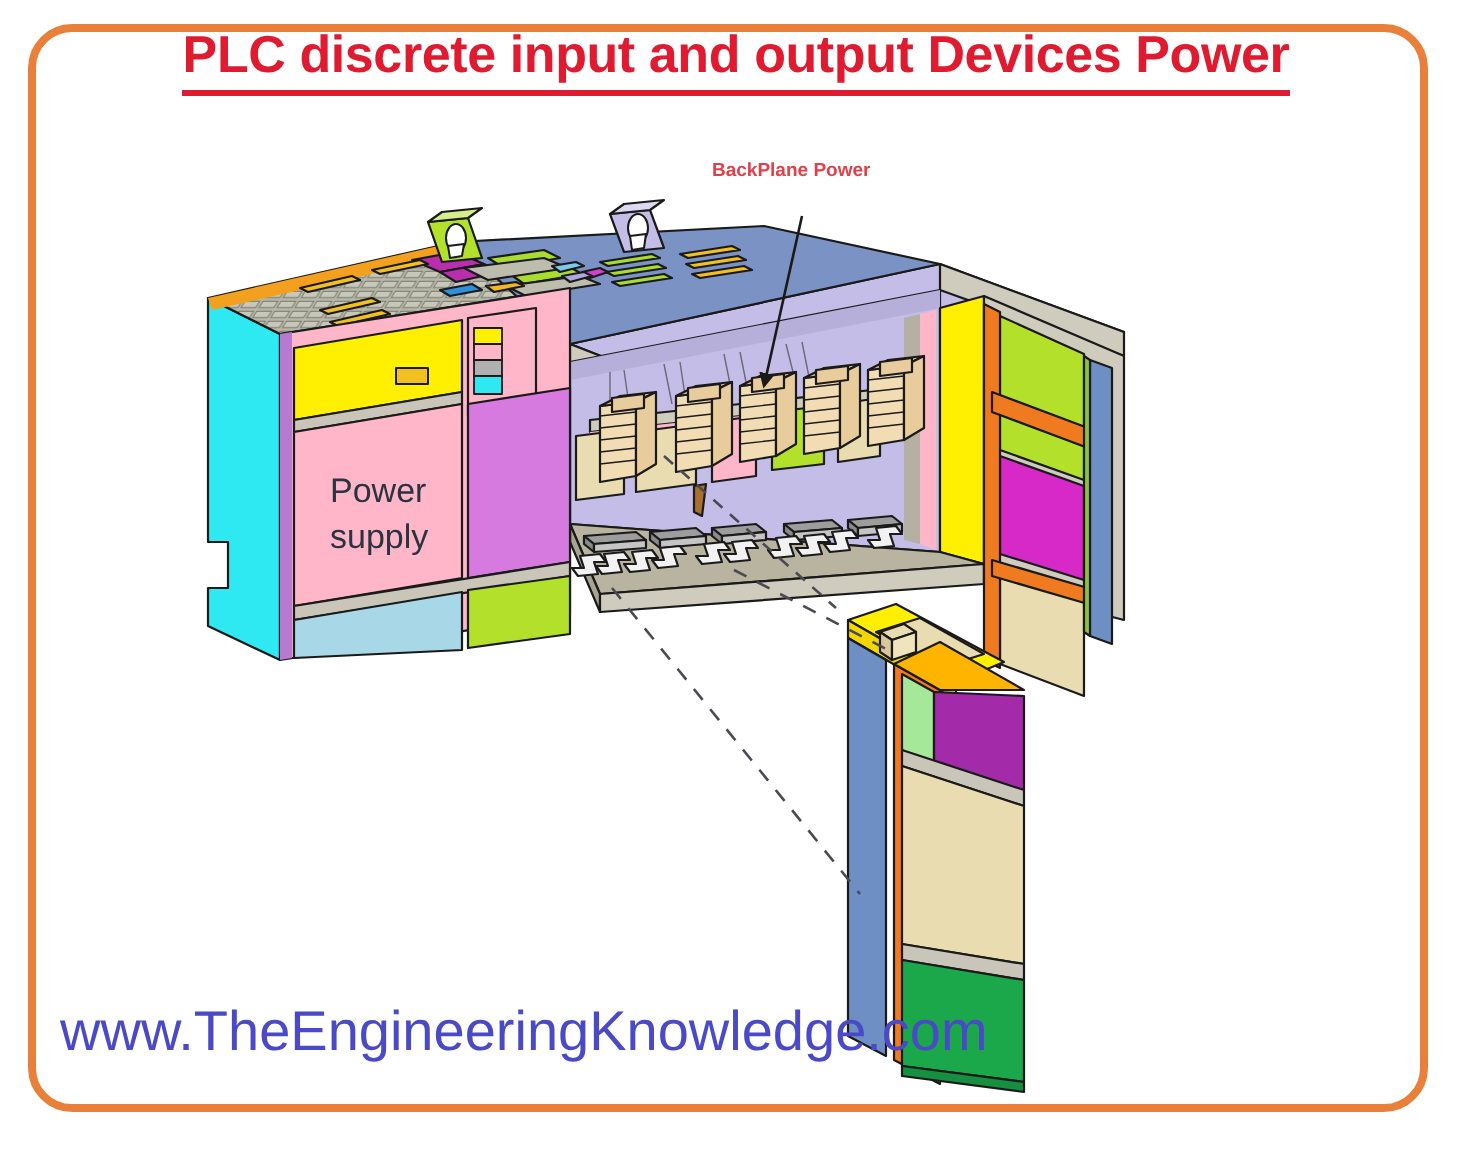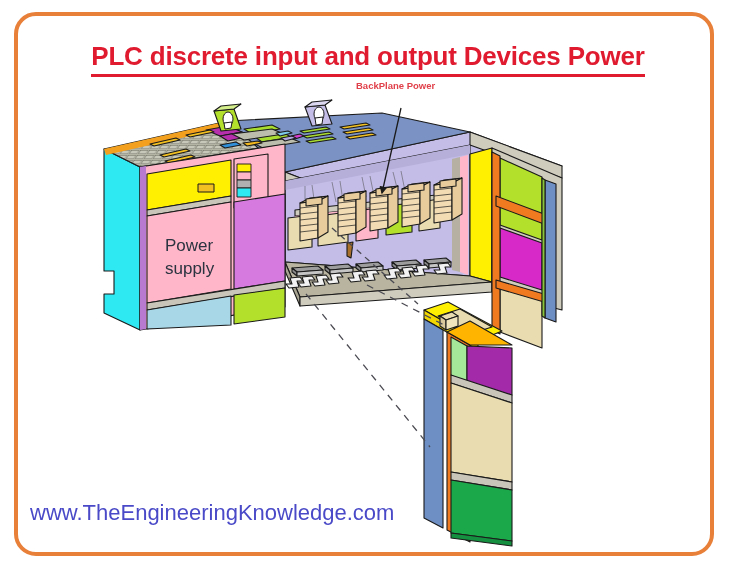--- a/index.html
+++ b/index.html
@@ -28,21 +28,21 @@
     height: 544px;
     border: 4px solid #e8803a;
     border-radius: 22px;
     box-sizing: border-box;
     pointer-events: none;
   }
   
   #title {
     position: absolute;
     left: 0;
-    top: 41px;
+    top: 12px;
     width: 736px;
     text-align: center;
     color: #e01b30;
     font-size: 26px;
     font-weight: bold;
     letter-spacing: -0.2px;
     font-family: "Liberation Sans", sans-serif;
     white-space: nowrap;
   }
   #title .ul {
@@ -59,21 +59,21 @@
     font-weight: bold;
     font-family: "Liberation Sans", sans-serif;
     white-space: nowrap;
   }
   
   #footer-url {
     position: absolute;
     left: 30px;
     top: 500px;
     color: #4a4ac8;
-    font-size: 22px;
+    font-size: 28px;
     font-family: "Liberation Sans", sans-serif;
     white-space: nowrap;
   }
   #art {
     position: absolute;
     left: 0;
     top: 0;
     width: 736px;
     height: 581px;
   }

